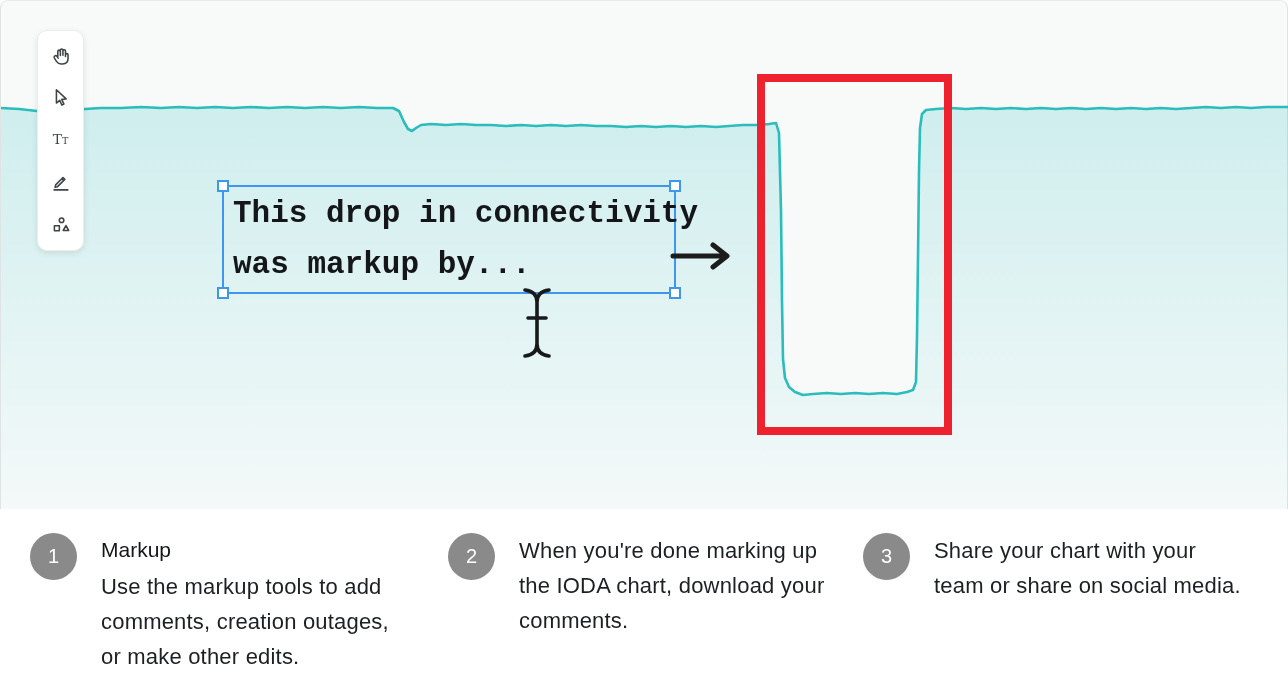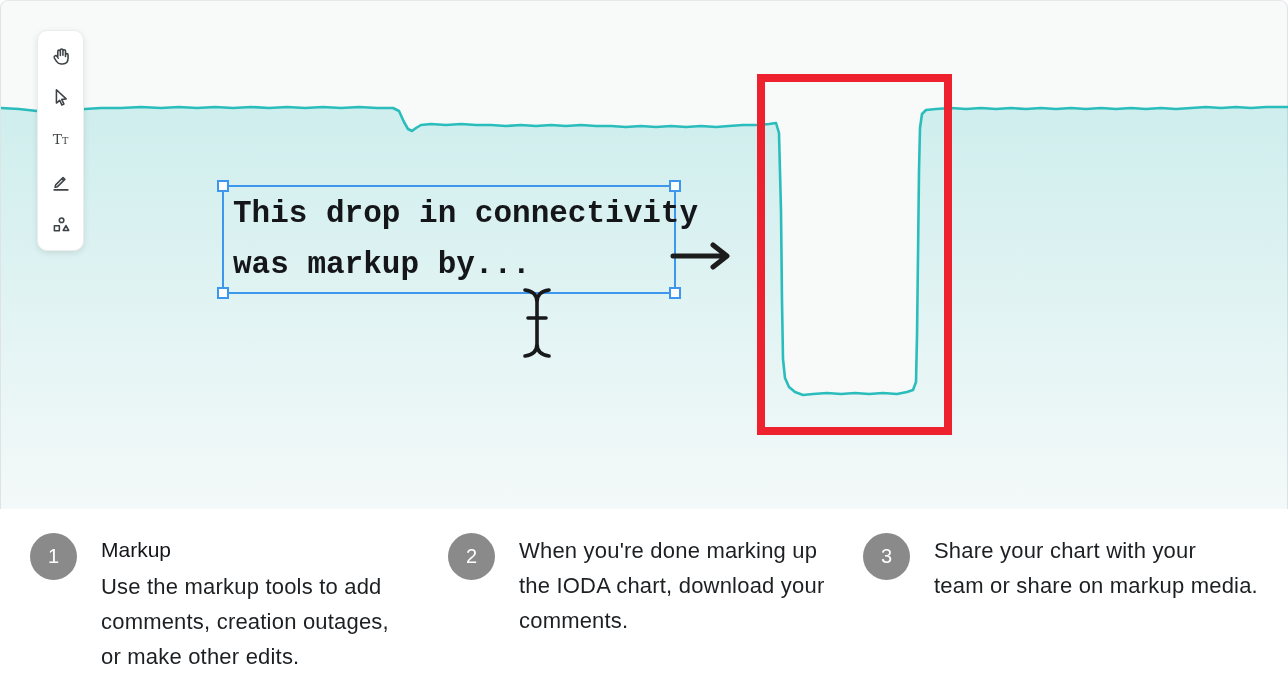--- a/index.html
+++ b/index.html
@@ -151,16 +151,16 @@
       <div class="step-line">When you're done marking up</div>
       <div class="step-line">the IODA chart, download your</div>
       <div class="step-line">comments.</div>
     </div>
   </div>
 
   <div class="step step-3">
     <div class="step-circle">3</div>
     <div>
       <div class="step-line">Share your chart with your</div>
-      <div class="step-line">team or share on markup media.</div>
+      <div class="step-line">team or share on social media.</div>
     </div>
   </div>
 </div>
 
 </body></html>

